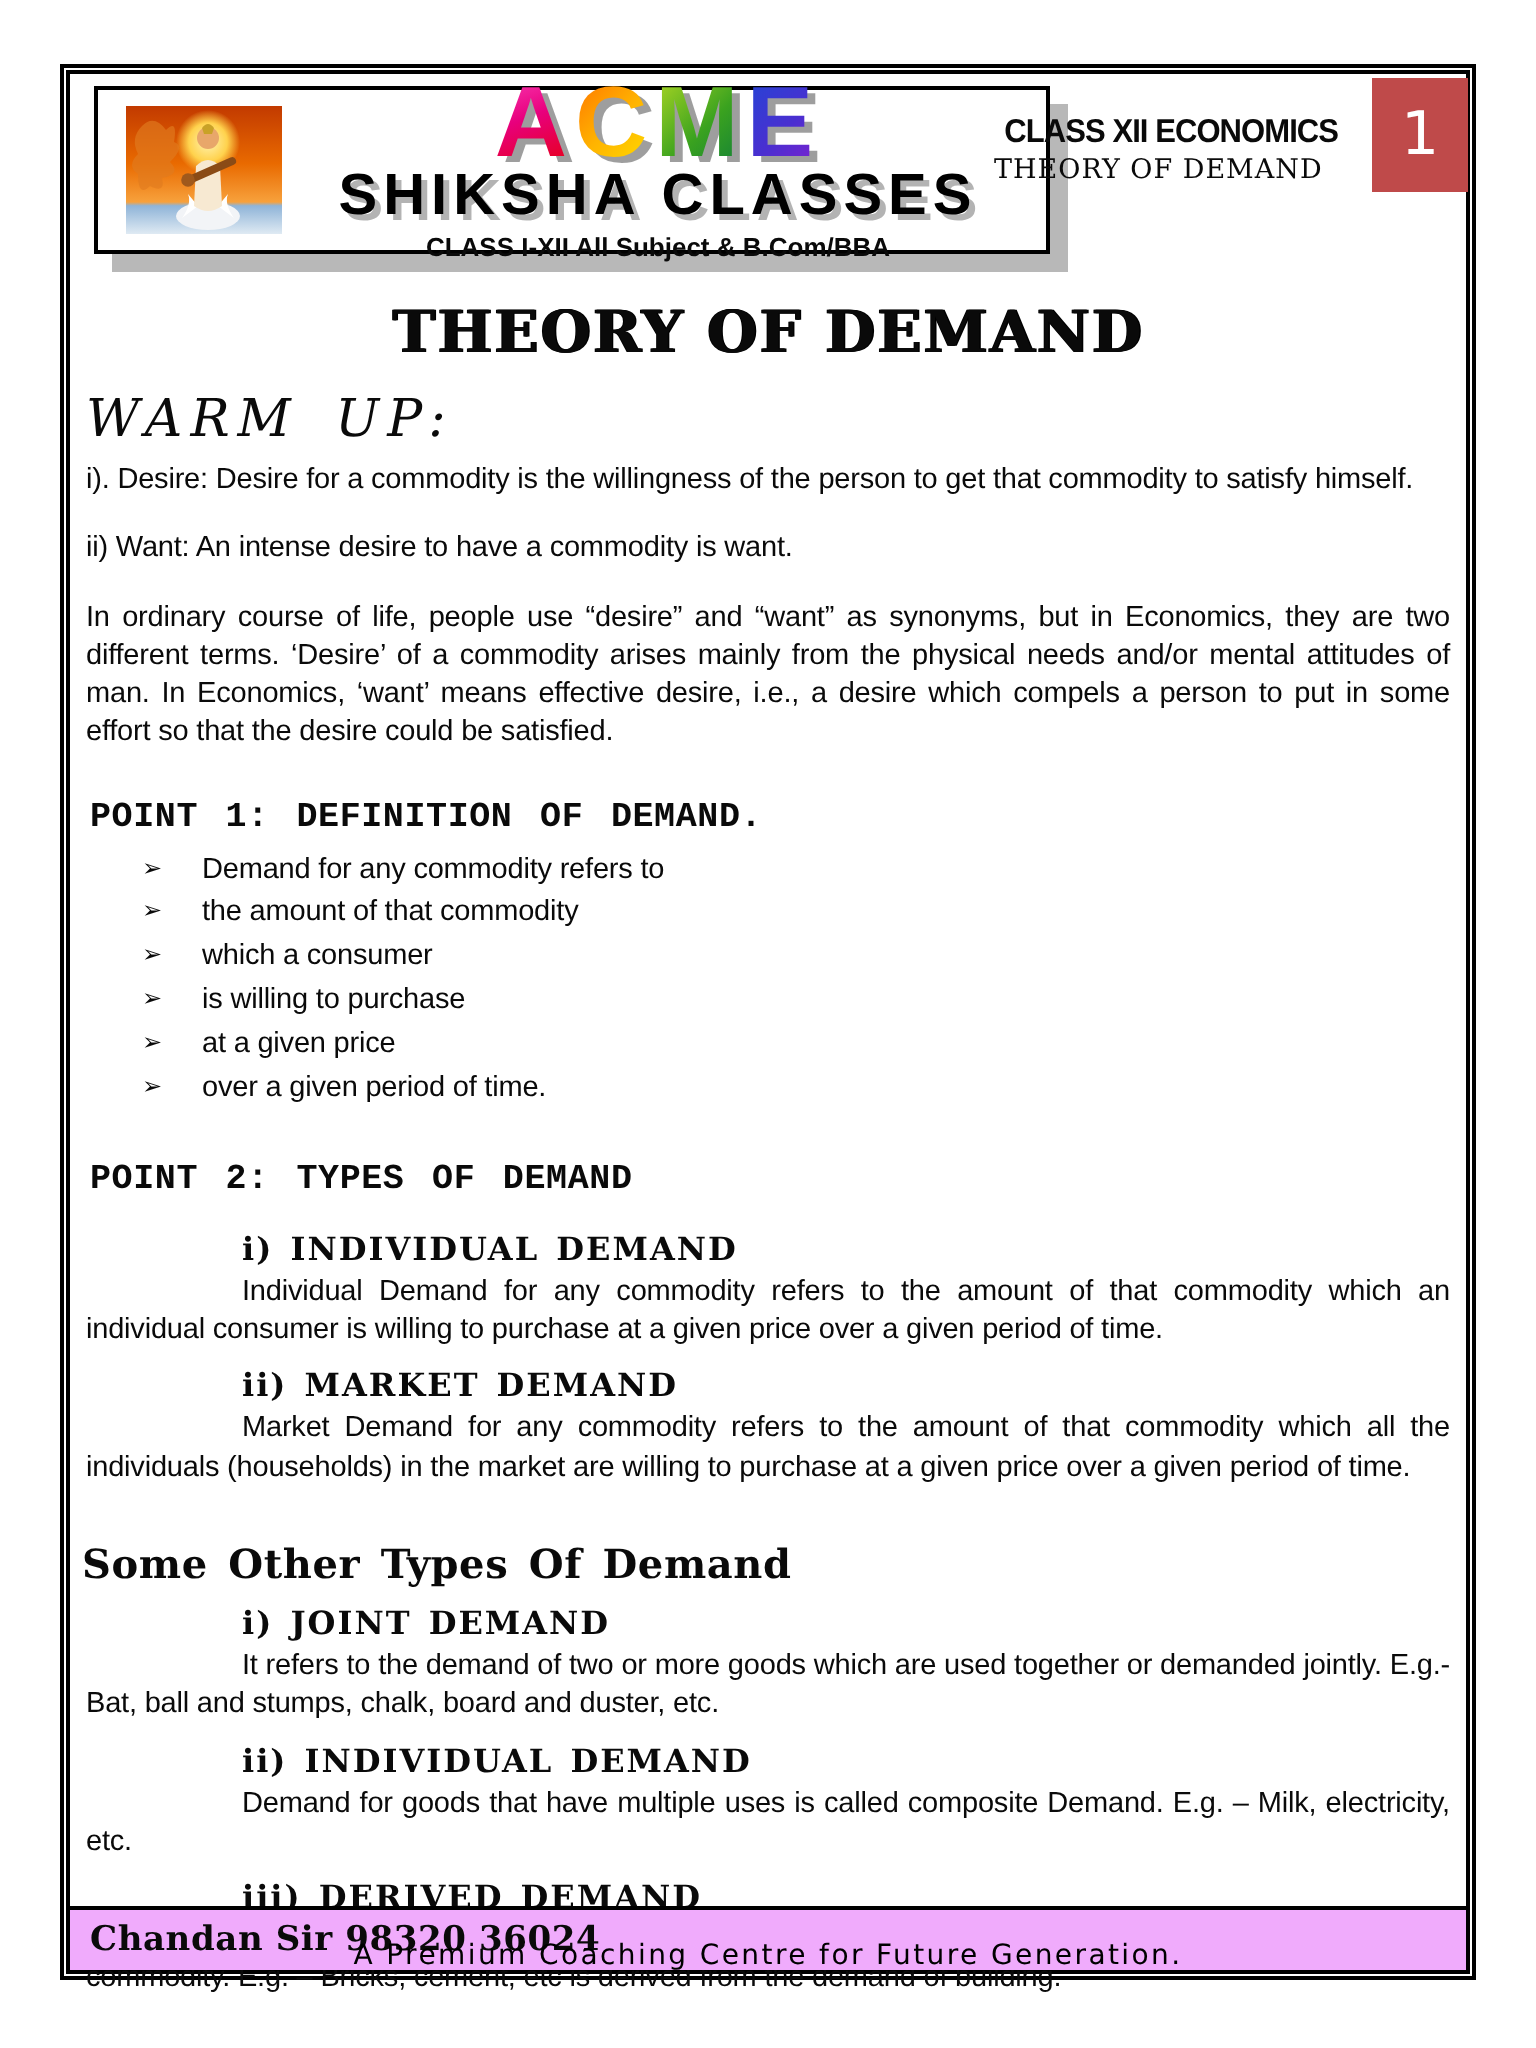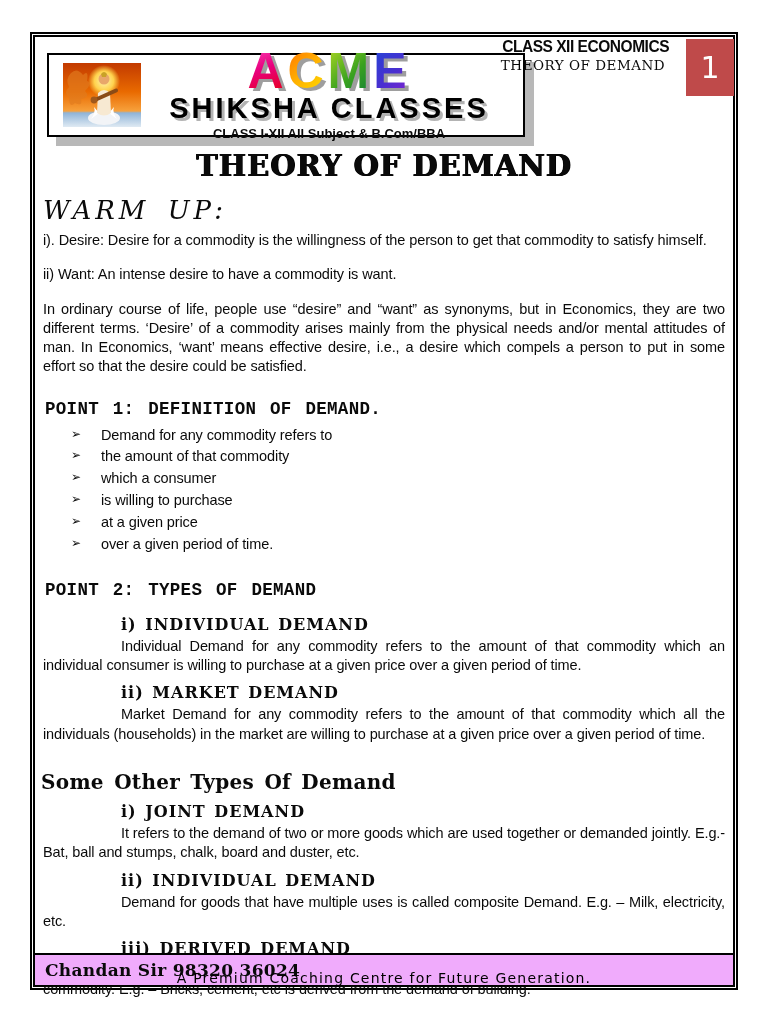--- a/index.html
+++ b/index.html
@@ -2,32 +2,32 @@
 <html><head>
 <meta charset="utf-8">
 <style>
   * { margin:0; padding:0; box-sizing:border-box; }
   html,body { width:768px; height:1024px; background:#fff; font-family:"Liberation Sans", sans-serif; color:#0a0a0a; }
   .frame-outer { position:absolute; left:30px; top:32px; width:708px; height:958px; border:2px solid #000; padding:1px; background:#fff; }
   .frame-inner { position:relative; width:100%; height:100%; border:2px solid #000; background:#fff; }
 
   
   .header { position:relative; height:100px; margin:0 8px; }
-  .banner { position:absolute; left:4px; top:16px; width:478px; height:84px; background:#fff; border:2px solid #000; box-shadow:9px 9px 0 #b8b8b8; display:flex; align-items:center; }
+  .banner { position:absolute; left:4px; top:6px; width:478px; height:84px; background:#fff; border:2px solid #000; box-shadow:9px 9px 0 #b8b8b8; display:flex; align-items:center; }
   .logo { width:78px; height:64px; margin-left:14px; flex:0 0 auto; }
   .brand-col { flex:1; text-align:center; line-height:1; padding-right:6px; }
   .acme { font-weight:900; font-size:50px; letter-spacing:4px; line-height:0.85; filter:drop-shadow(4px 3px 0 #9e9e9e); font-family:"Liberation Sans", sans-serif; }
   .acme span { background-clip:text; -webkit-background-clip:text; color:transparent; }
   .acme .l0 { background-image:linear-gradient(160deg,#ff49c1 0%,#e8007d 45%,#e60000 100%); }
   .acme .l1 { background-image:linear-gradient(135deg,#ff6a00 0%,#ffb300 50%,#ffe600 100%); }
   .acme .l2 { background-image:linear-gradient(135deg,#b9dc24 0%,#3aa21f 55%,#0b7a3c 100%); }
   .acme .l3 { background-image:linear-gradient(135deg,#1f47d6 0%,#4a2fd0 55%,#8a1fd0 100%); }
   .shiksha { font-weight:900; font-size:29px; letter-spacing:3px; color:#000; margin-top:1px; filter:drop-shadow(3px 3px 0 #b3b3b3); }
   .banner-tag { font-weight:bold; font-size:13px; margin-top:4px; letter-spacing:0; }
-  .course-box { position:absolute; right:56px; top:0; width:172px; text-align:center; }
+  .course-box { position:absolute; right:56px; top:20px; width:172px; }
   .course-line1 { font-weight:800; font-size:16.5px; letter-spacing:-0.5px; transform:scaleX(0.94); transform-origin:center; white-space:nowrap; }
   .course-line2 { font-family:"DejaVu Serif", serif; font-size:13.5px; letter-spacing:0.5px; margin-top:1px; white-space:nowrap; }
   .page-box { position:absolute; right:-9px; top:2px; width:48px; height:57px; background:#bf4a4a; color:#fff; display:flex; align-items:center; justify-content:center; font-size:30px; font-family:"DejaVu Sans", sans-serif; }
 
   
   .content { padding:0 8px; }
   .doc-title { text-align:center; margin-top:12px; font-family:"DejaVu Serif", serif; font-weight:900; font-size:29px; letter-spacing:1px; text-shadow:0.7px 0 #000, -0.4px 0 #000; }
   .warmup-h { font-family:"DejaVu Serif", serif; font-style:italic; font-size:26px; letter-spacing:4px; word-spacing:6px; margin:12px 0 6px 0; font-weight:500; }
   .bodytext { font-size:14.5px; line-height:1.33; letter-spacing:-0.1px; }
   .warm-item { margin-bottom:15px; }

